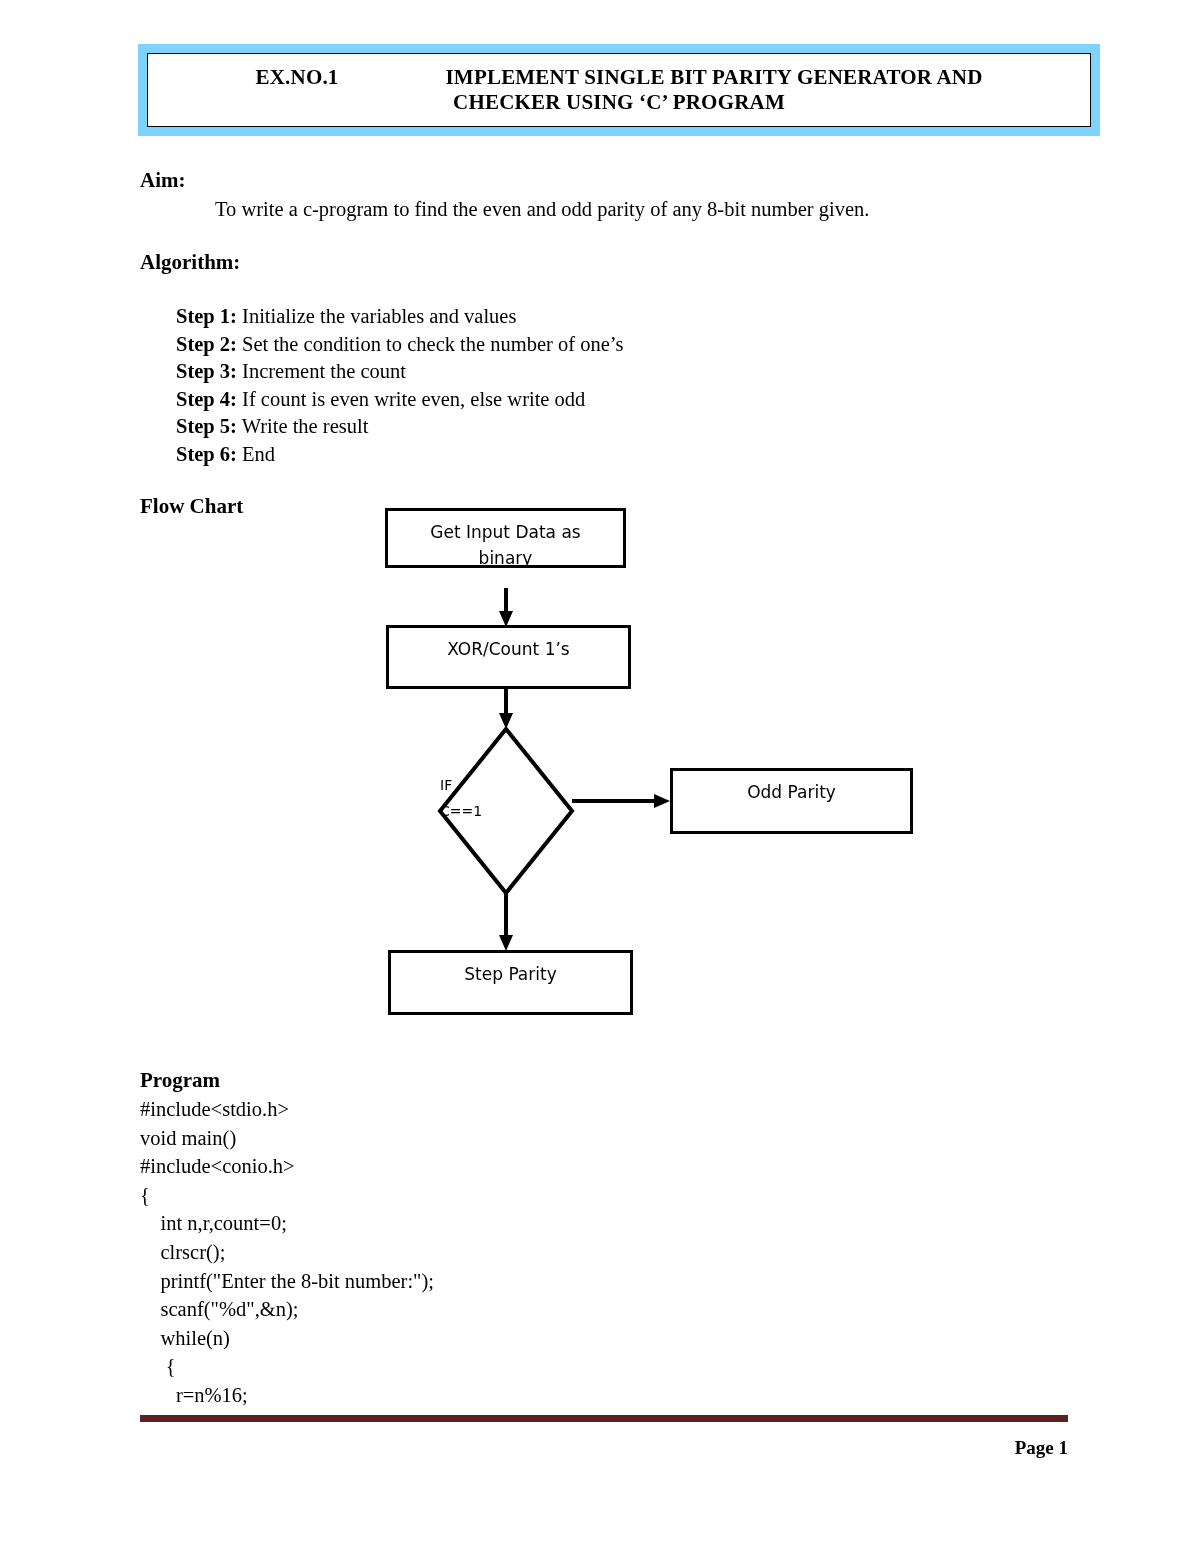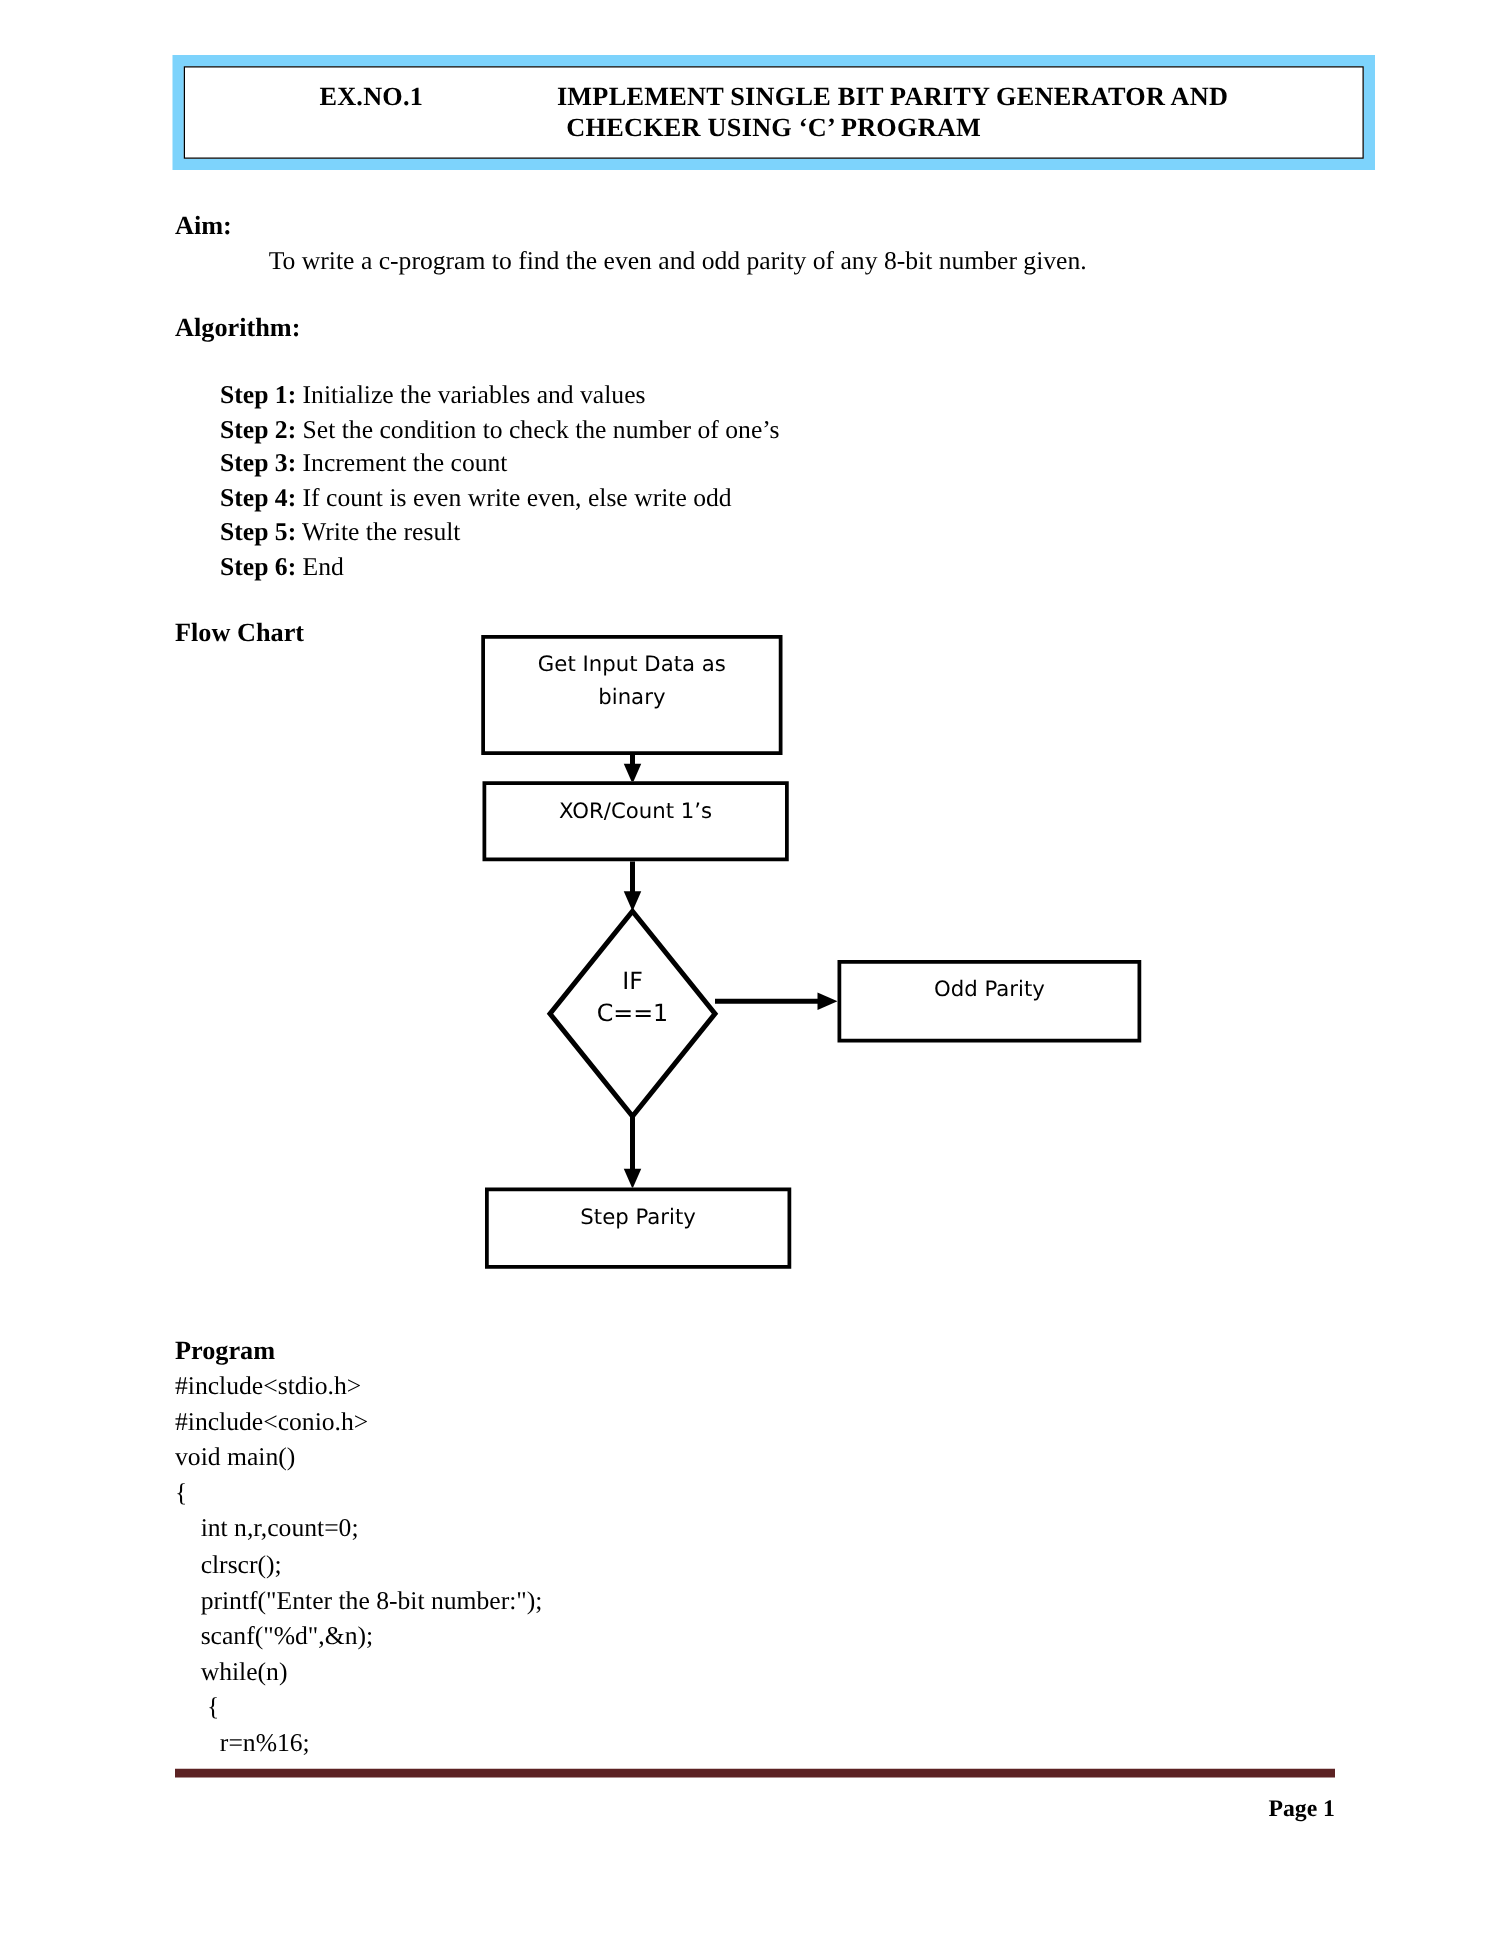--- a/index.html
+++ b/index.html
@@ -117,33 +117,33 @@
     box-sizing: border-box;
     font-family: "DejaVu Sans", "Liberation Sans", sans-serif;
     font-size: 17px;
     text-align: center;
     color: #000000;
   }
   .fbox .inner {
     padding-top: 9px;
     line-height: 1.5;
   }
-  #box-input  { left: 385px; top: 508px;  width: 241px; height: 96px; }
+  #box-input  { left: 385px; top: 508px;  width: 241px; height: 60px; }
   #box-xor    { left: 386px; top: 625px;  width: 245px; height: 64px; }
   #box-odd    { left: 670px; top: 768px;  width: 243px; height: 66px; }
   #box-even   { left: 388px; top: 950px;  width: 245px; height: 65px; }
 
   #diamond-label {
     position: absolute;
     left: 440px;
     top: 772px;
     width: 132px;
-    text-align: center;
+    text-align: left;
     font-family: "DejaVu Sans", "Liberation Sans", sans-serif;
-    font-size: 19px;
+    font-size: 14px;
     line-height: 26px;
     color: #000000;
   }
 
   
   .footer-rule {
     position: absolute;
     left: 140px;
     top: 1415px;
     width: 928px;
@@ -220,22 +220,22 @@
   <div class="inner">Odd Parity</div>
 </div>
 
 <div class="fbox" id="box-even">
   <div class="inner">Step Parity</div>
 </div>
 
 <div class="section-head" id="program-head">Program</div>
 <div class="code-block">
   <div class="code-line">#include&lt;stdio.h&gt;</div>
+  <div class="code-line">void main()</div>
   <div class="code-line">#include&lt;conio.h&gt;</div>
-  <div class="code-line">void main()</div>
   <div class="code-line">{</div>
   <div class="code-line">    int n,r,count=0;</div>
   <div class="code-line">    clrscr();</div>
   <div class="code-line">    printf("Enter the 8-bit number:");</div>
   <div class="code-line">    scanf("%d",&amp;n);</div>
   <div class="code-line">    while(n)</div>
   <div class="code-line">     {</div>
   <div class="code-line">       r=n%16;</div>
 </div>
 

